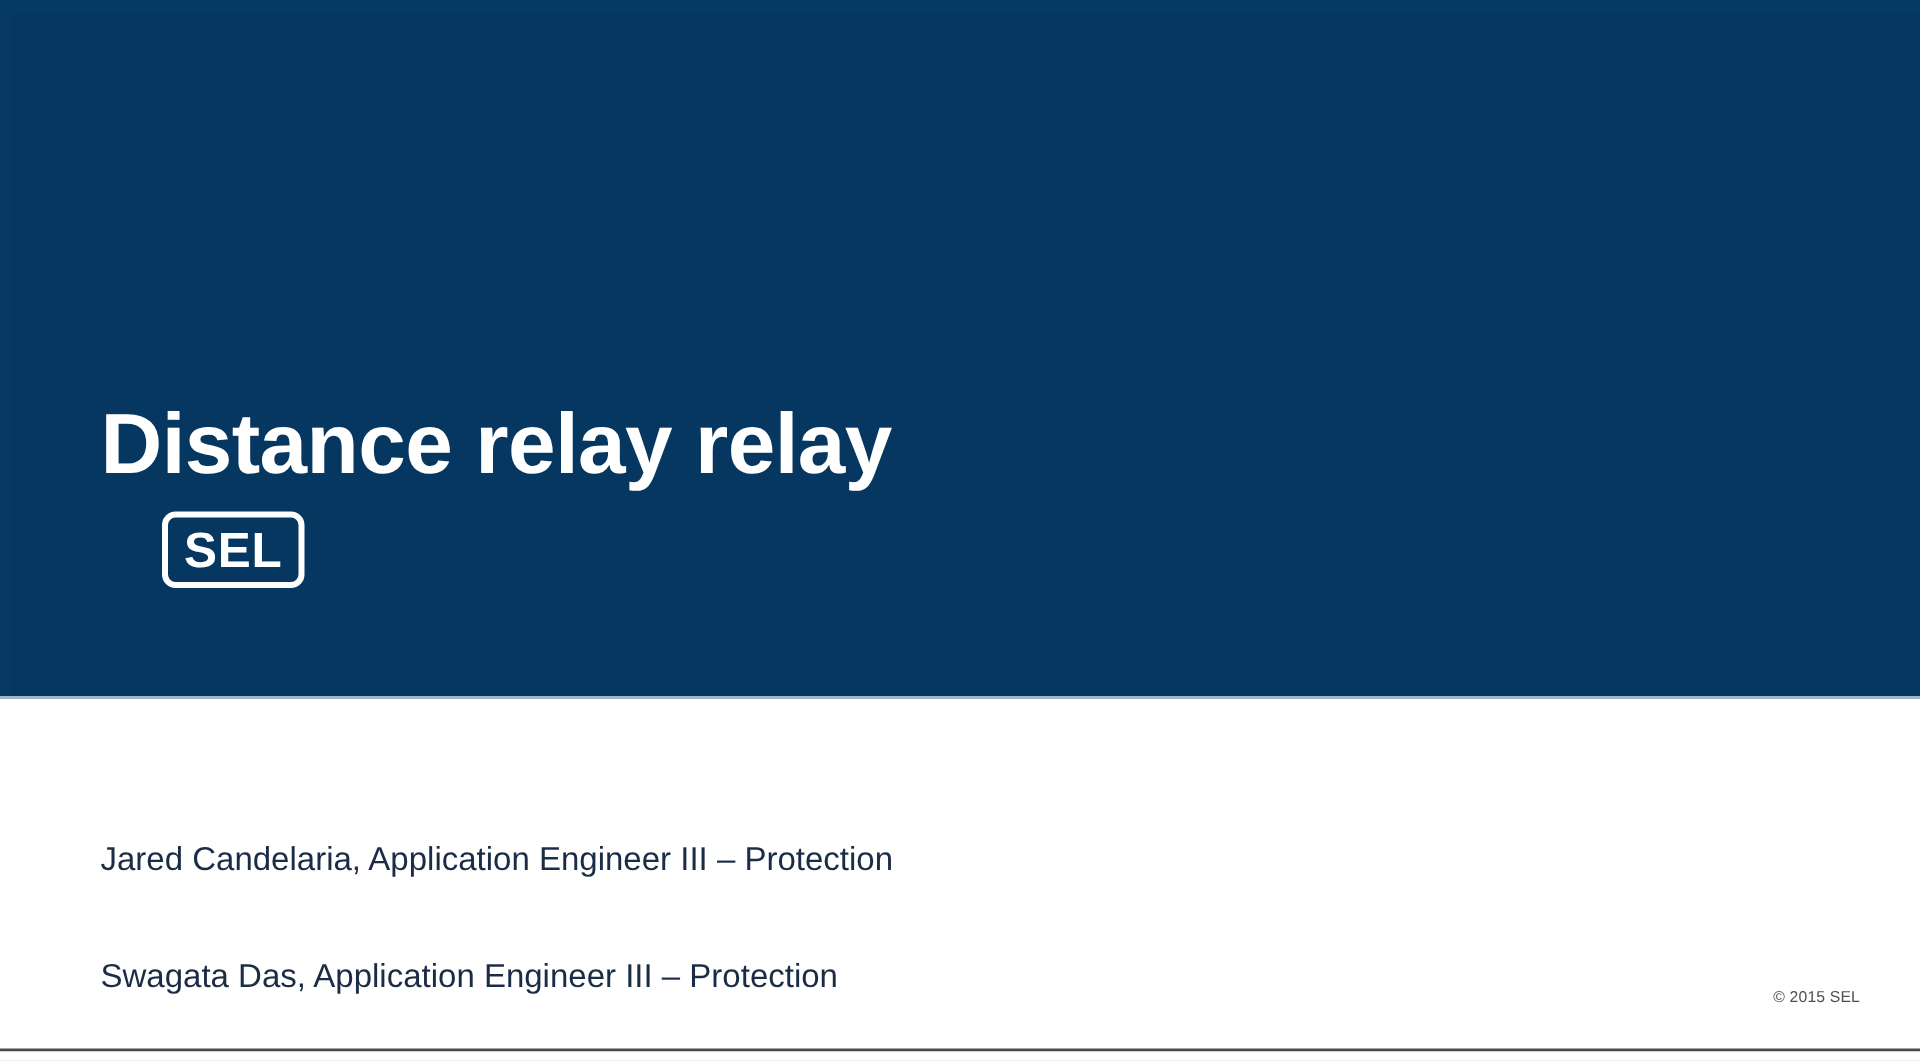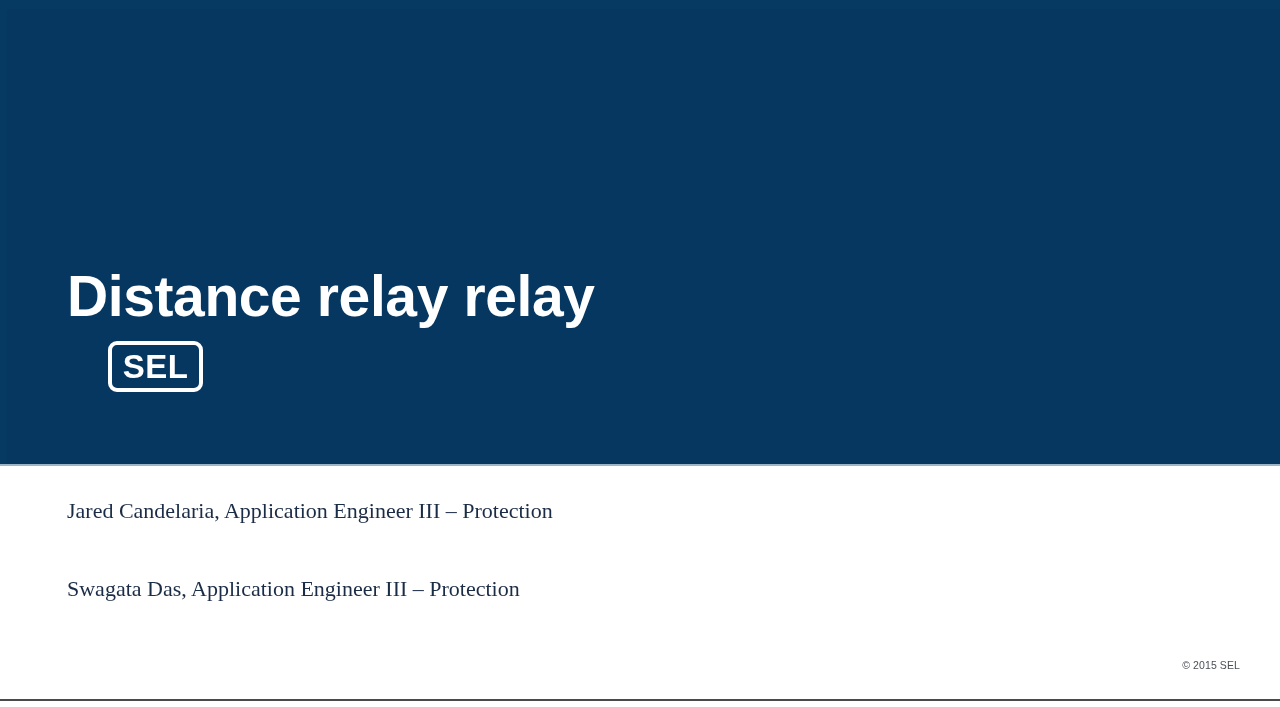--- a/index.html
+++ b/index.html
@@ -94,23 +94,22 @@
     color: #ffffff;
     letter-spacing: 0.5px;
     line-height: 1;
     margin-top: -1px;
   }
 
   
   .presenters {
     position: absolute;
     left: 67px;
-    top: 500px;
+    top: 562px;
     width: 900px;
-    font-family: Liberation Serif, serif;
   }
   .presenter-line {
     font-size: 22px;
     color: #1b2c46;
     line-height: 1;
     white-space: nowrap;
   }
   .presenter-line + .presenter-line {
     margin-top: 56px;
   }

